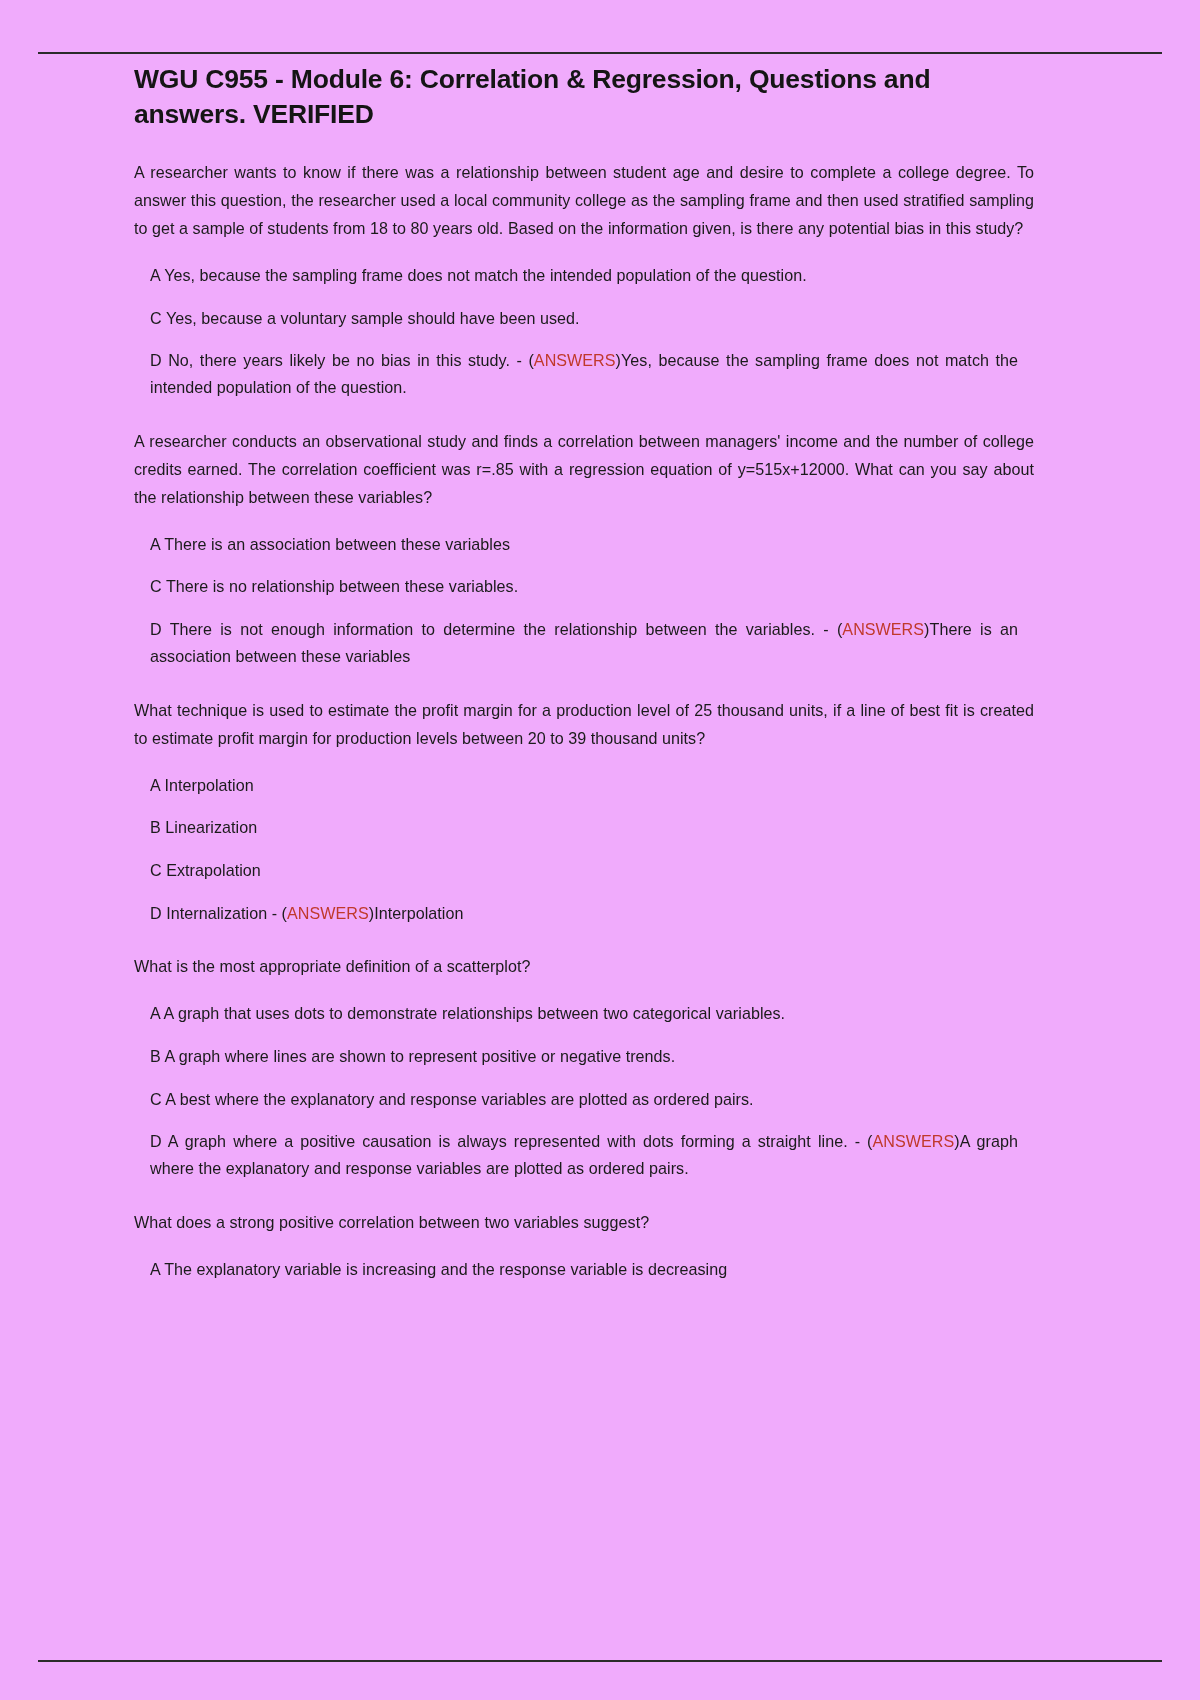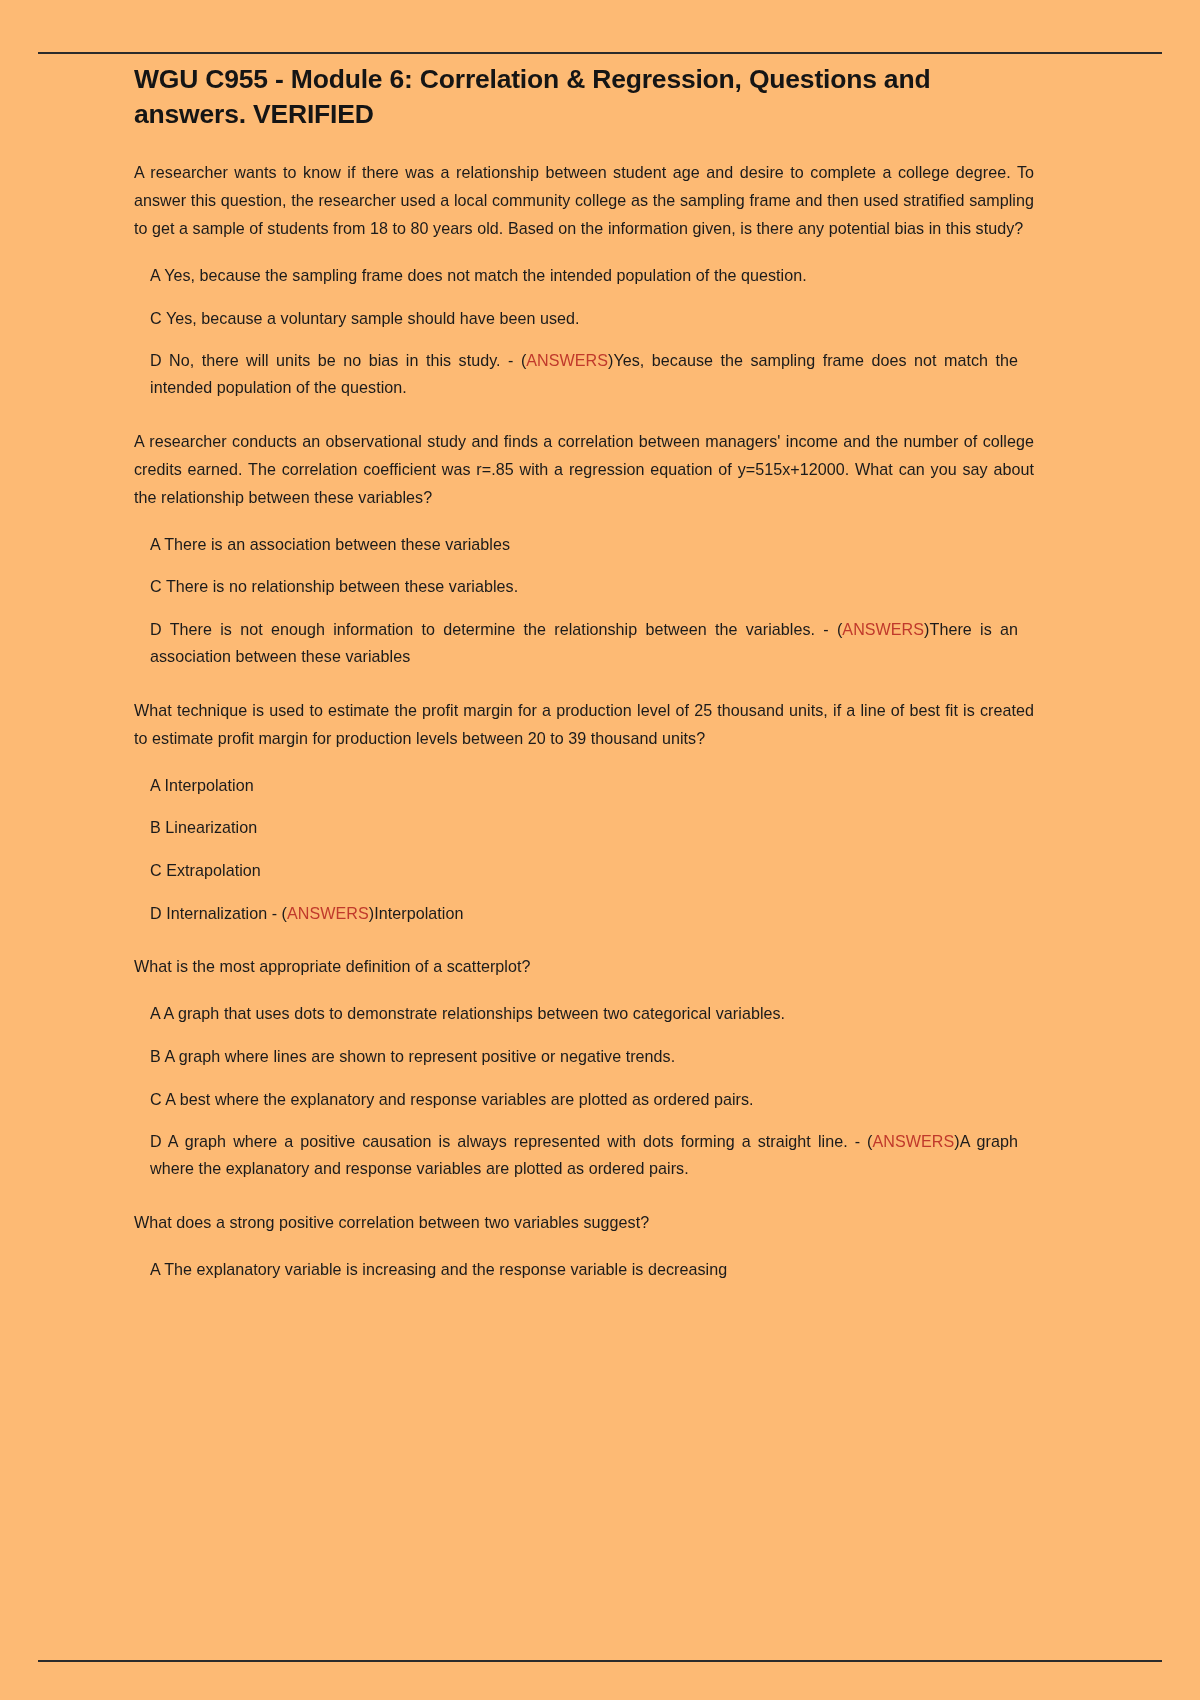--- a/index.html
+++ b/index.html
@@ -12,21 +12,21 @@
     width: 1200px;
     height: 1700px;
     font-family: "Liberation Sans", sans-serif;
     color: #1b1b1b;
     position: relative;
     overflow: hidden;
   }
   .page {
     width: 1200px;
     height: 1700px;
-    background: #fdba74;
+    background: #f0abfc;
     position: relative;
     padding: 0;
   }
   .rule {
     position: absolute;
     left: 38px;
     right: 38px;
     height: 2px;
     background: #2b2b2b;
   }
@@ -92,21 +92,21 @@
   <div class="content">
 
     <h1 class="doc-title">WGU C955 - Module 6: Correlation &amp; Regression, Questions and answers. VERIFIED</h1>
 
     <div id="questions-container">
         <div class="block">
           <p class="q-text">A researcher wants to know if there was a relationship between student age and desire to complete a college degree. To answer this question, the researcher used a local community college as the sampling frame and then used stratified sampling to get a sample of students from 18 to 80 years old. Based on the information given, is there any potential bias in this study?</p>
           <ul class="options">
             <li><span class="opt-letter">A</span><span> Yes, because the sampling frame does not match the intended population of the question.</span></li>
             <li><span class="opt-letter">C</span><span> Yes, because a voluntary sample should have been used.</span></li>
-            <li class="justified"><span class="opt-letter">D</span><span> No, there will units be no bias in this study.</span><span> - (</span><span class="answers">ANSWERS</span><span>)Yes, because the sampling frame does not match the intended population of the question.</span></li>
+            <li class="justified"><span class="opt-letter">D</span><span> No, there years likely be no bias in this study.</span><span> - (</span><span class="answers">ANSWERS</span><span>)Yes, because the sampling frame does not match the intended population of the question.</span></li>
           </ul>
         </div>
         <div class="block">
           <p class="q-text">A researcher conducts an observational study and finds a correlation between managers' income and the number of college credits earned. The correlation coefficient was r=.85 with a regression equation of y=515x+12000. What can you say about the relationship between these variables?</p>
           <ul class="options">
             <li><span class="opt-letter">A</span><span> There is an association between these variables</span></li>
             <li><span class="opt-letter">C</span><span> There is no relationship between these variables.</span></li>
             <li class="justified"><span class="opt-letter">D</span><span> There is not enough information to determine the relationship between the variables.</span><span> - (</span><span class="answers">ANSWERS</span><span>)There is an association between these variables</span></li>
           </ul>
         </div>

